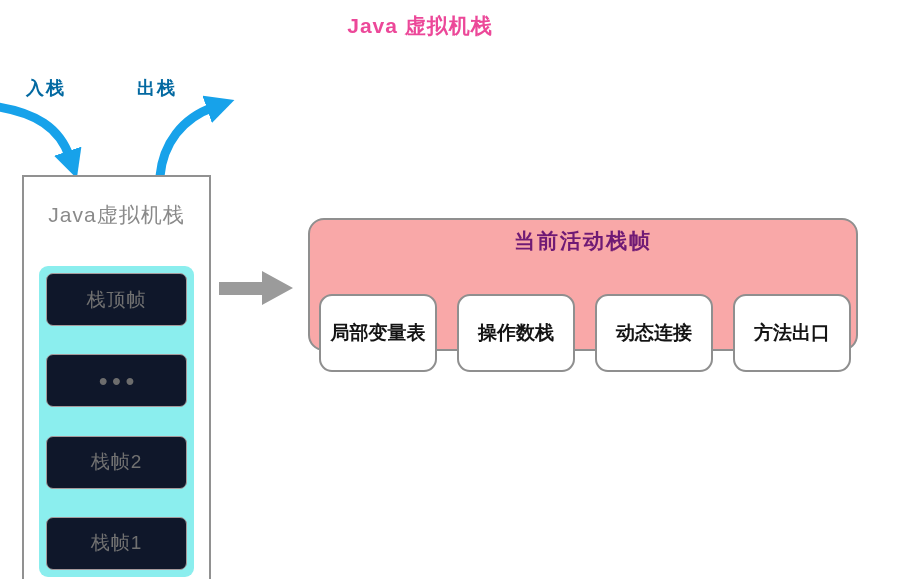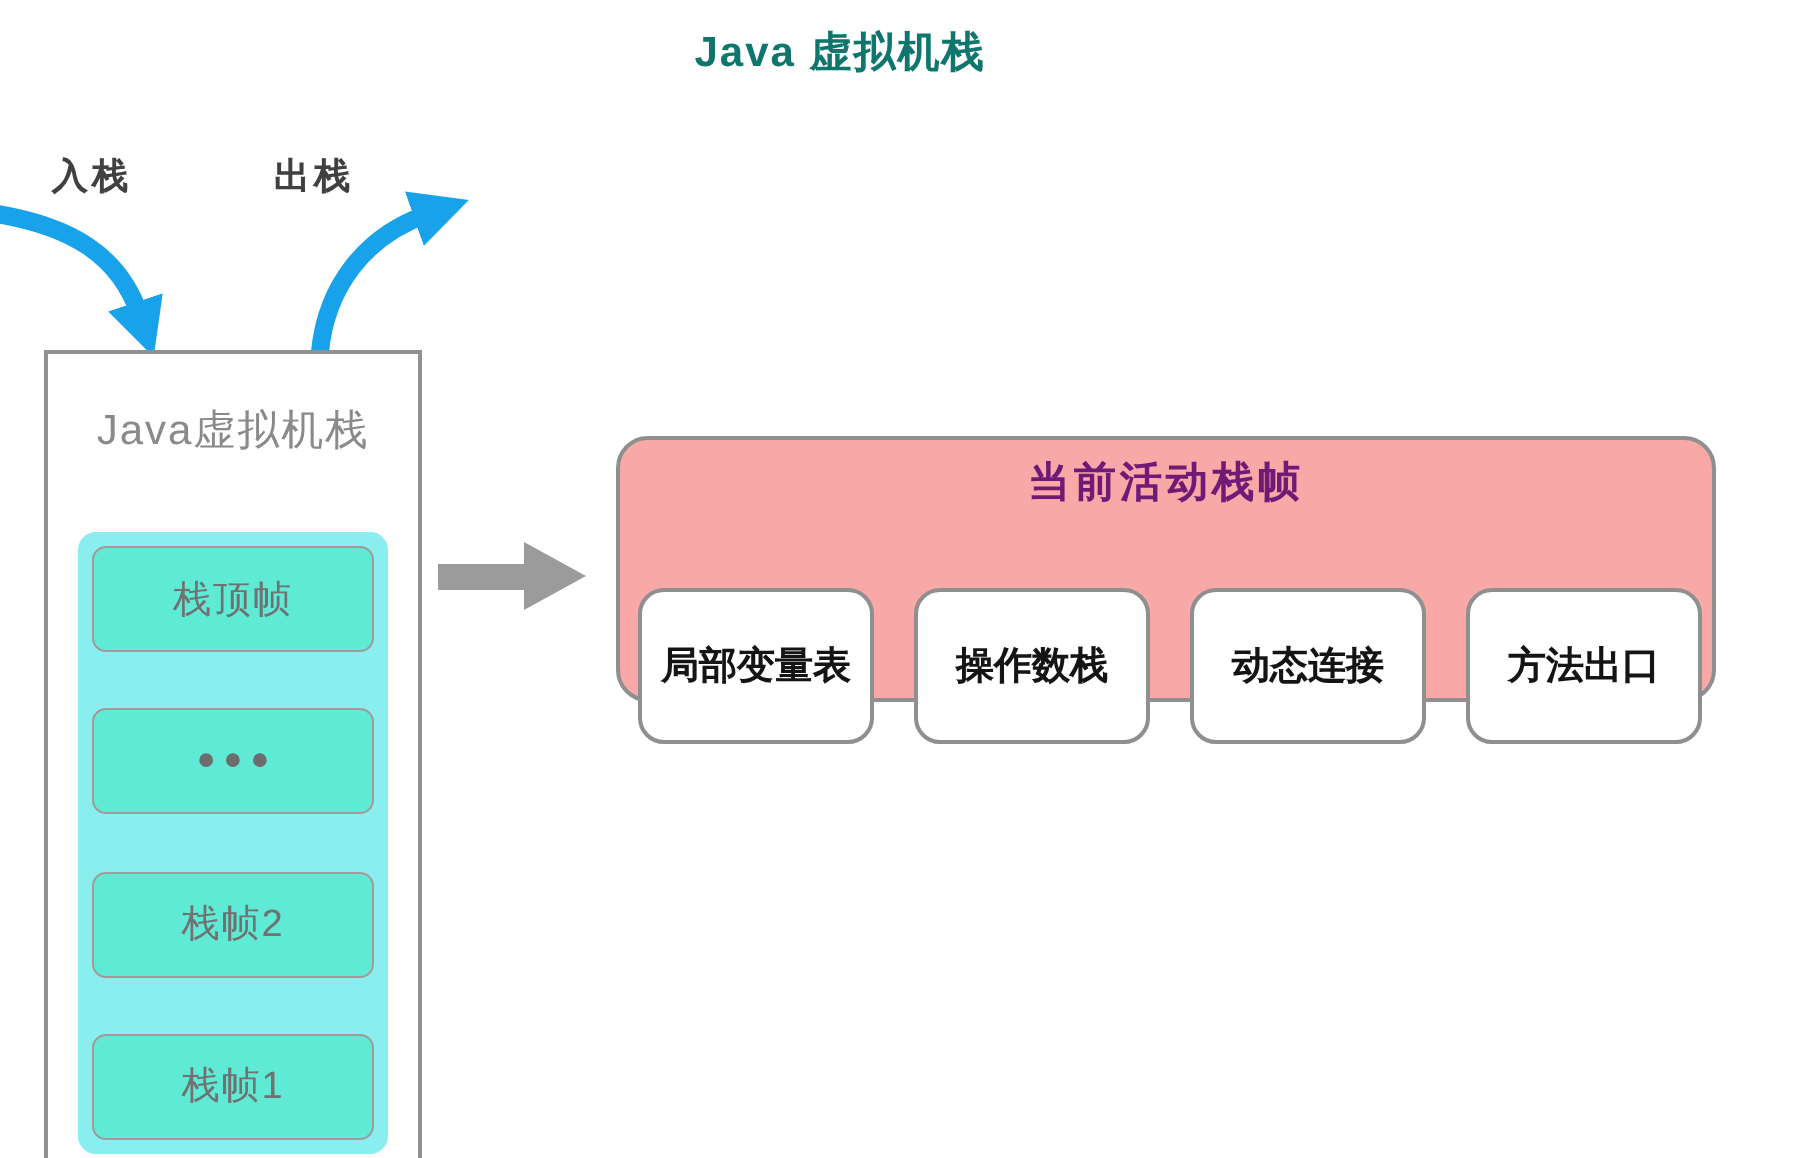--- a/index.html
+++ b/index.html
@@ -6,25 +6,25 @@
   .canvas{
     position:relative;
     width:910px;height:579px;
     background:#ffffff;
     font-family:"Liberation Sans","DejaVu Sans",sans-serif;
     overflow:hidden;
   }
   .overlay{position:absolute;left:0;top:0;width:910px;height:579px;pointer-events:none;}
   .title{
     position:absolute;left:0;top:12px;width:840px;
-    text-align:center;font-size:21px;font-weight:700;color:#0f766e;
+    text-align:center;font-size:21px;font-weight:700;color:#ec4899;
     letter-spacing:1px;
   }
   .flow-label{
-    position:absolute;top:76px;font-size:18px;font-weight:700;color:#404040;
+    position:absolute;top:76px;font-size:18px;font-weight:700;color:#0369a1;
     letter-spacing:2px;
   }
   .push-label{left:26px;}
   .pop-label{left:137px;}
 
   .stack-container{
     position:absolute;left:22px;top:175px;width:189px;height:412px;
     background:#ffffff;border:2px solid #919191;box-sizing:border-box;
   }
   .stack-title{
@@ -32,21 +32,21 @@
     font-size:21px;color:#8a8a8a;letter-spacing:1px;
   }
   .frame-group{
     position:absolute;left:15px;top:89px;width:155px;height:311px;
     background:#8beeee;border-radius:9px;
     box-sizing:border-box;padding:7px;
     display:flex;flex-direction:column;justify-content:space-between;
   }
   .stack-frame{
     height:53px;border-radius:7px;
-    background:#5eead4;border:1.5px solid #a5999b;box-sizing:border-box;
+    background:#0f172a;border:1.5px solid #a5999b;box-sizing:border-box;
     display:flex;align-items:center;justify-content:center;
     font-size:19px;color:#717171;letter-spacing:1px;
   }
   .stack-frame.dots{font-size:24px;font-weight:700;letter-spacing:5px;color:#6d6d6d;padding-left:5px;}
 
   .active-box{
     position:absolute;left:308px;top:218px;width:550px;height:133px;
     background:#f9a8a8;border:2.5px solid #8f8f8f;border-radius:16px;
     box-sizing:border-box;
   }

